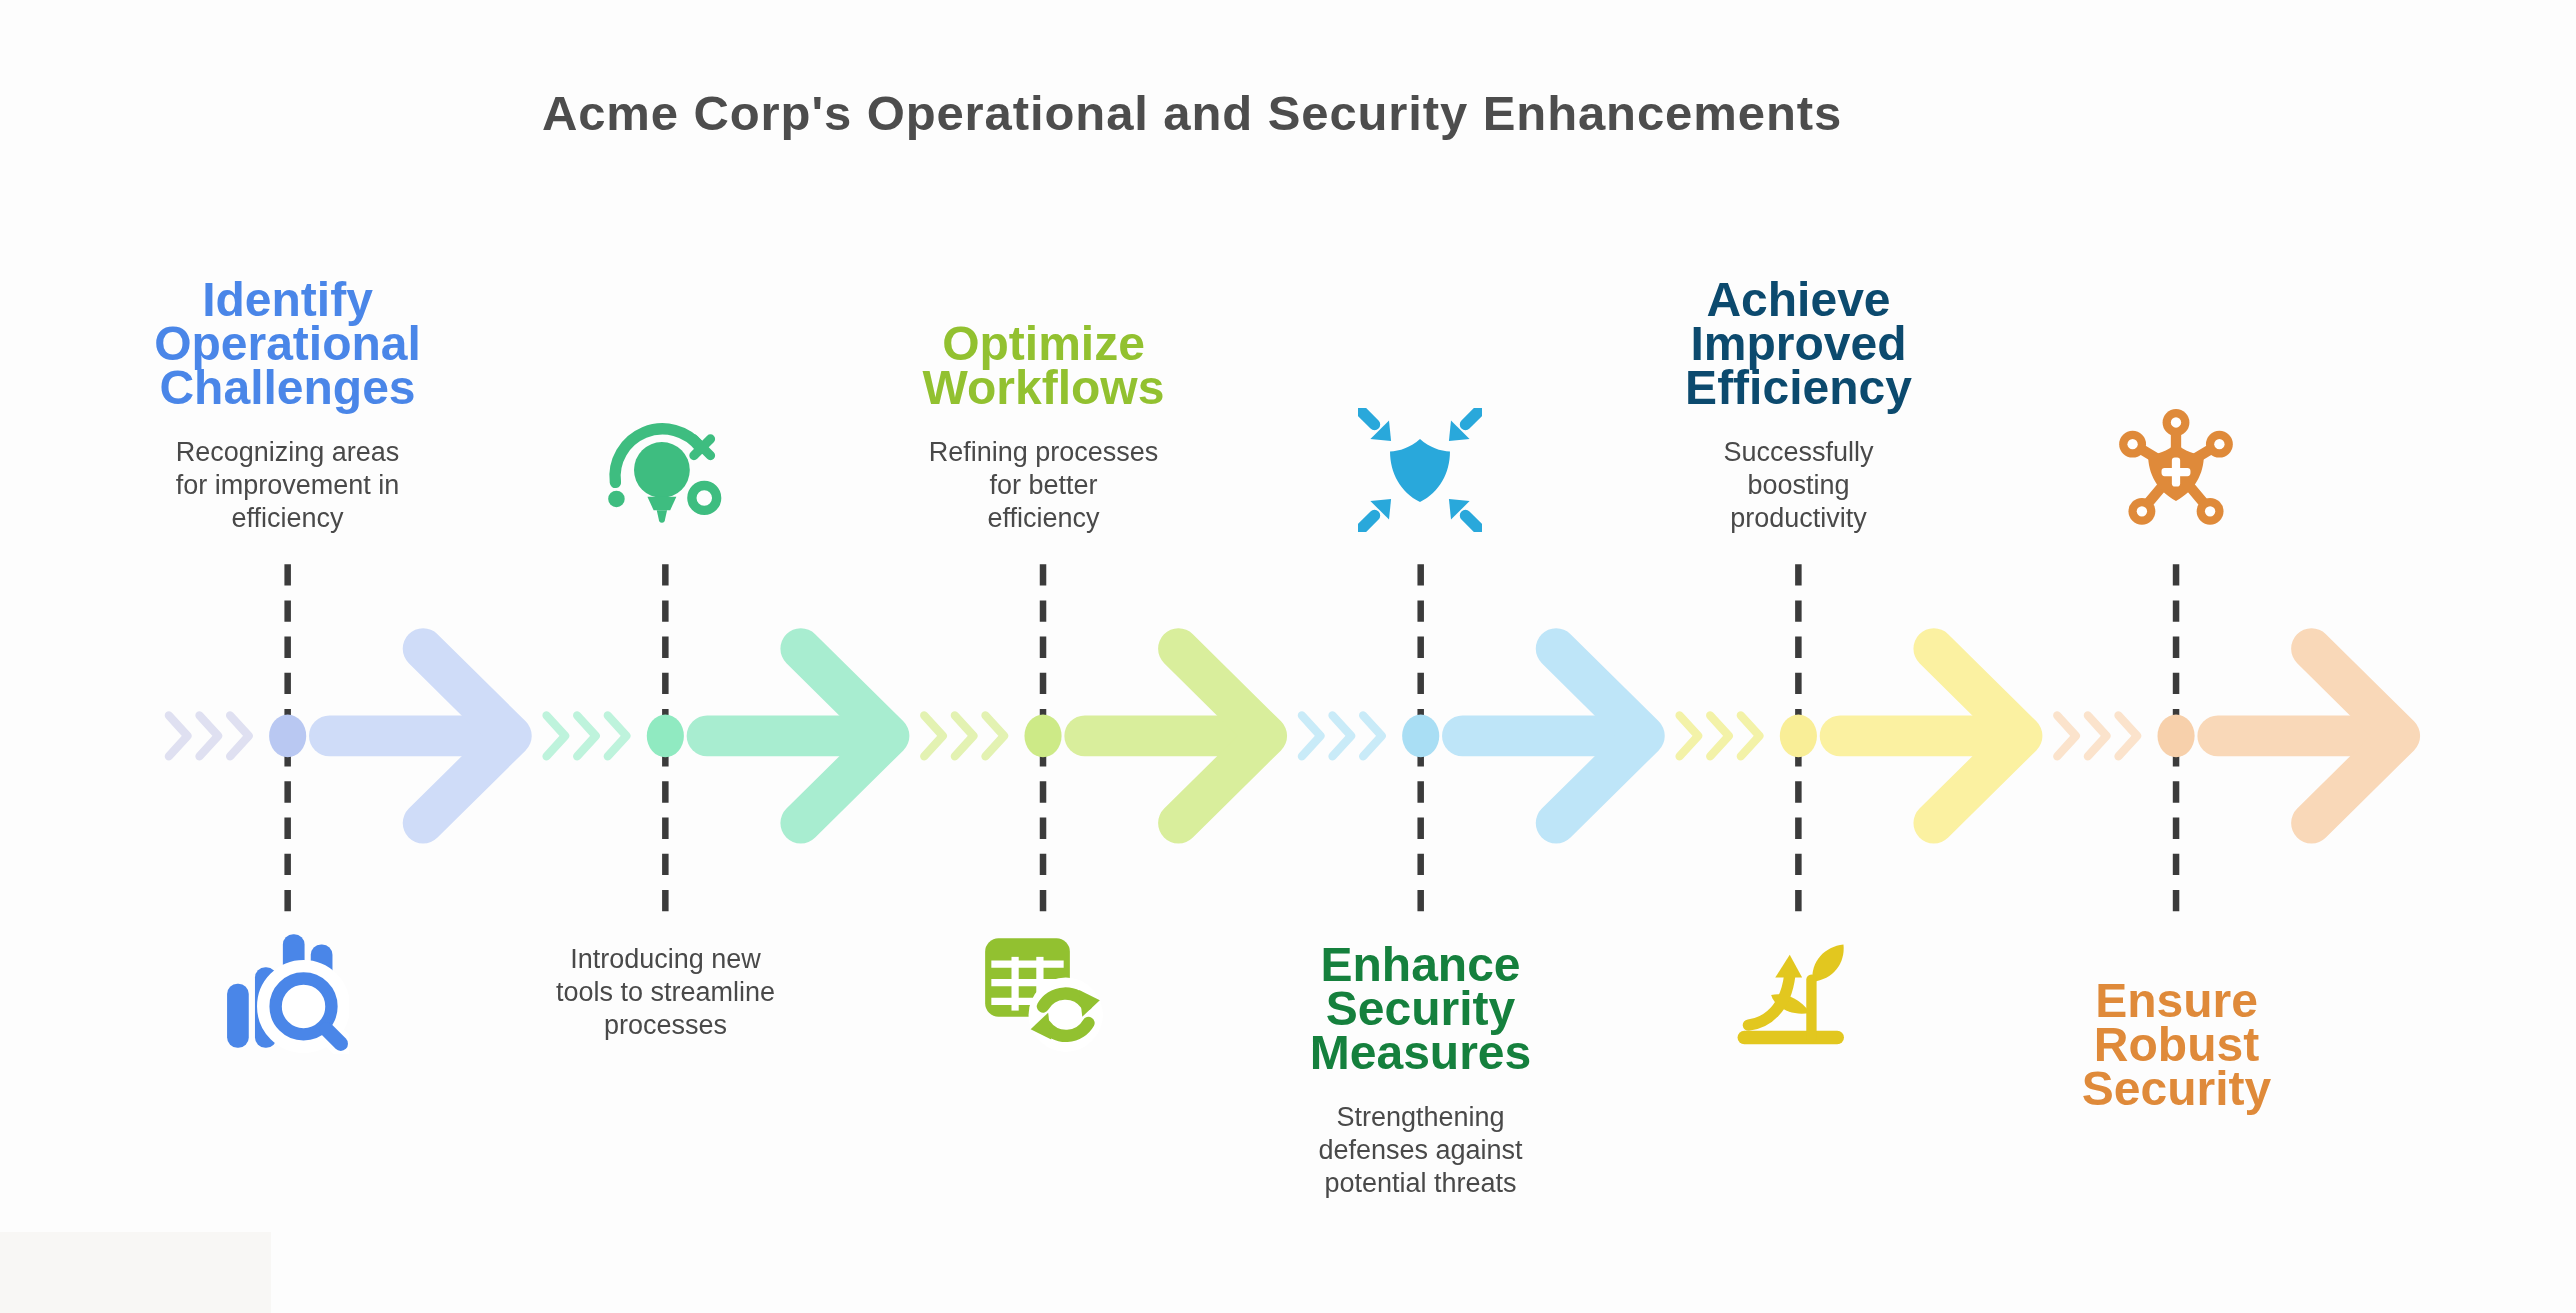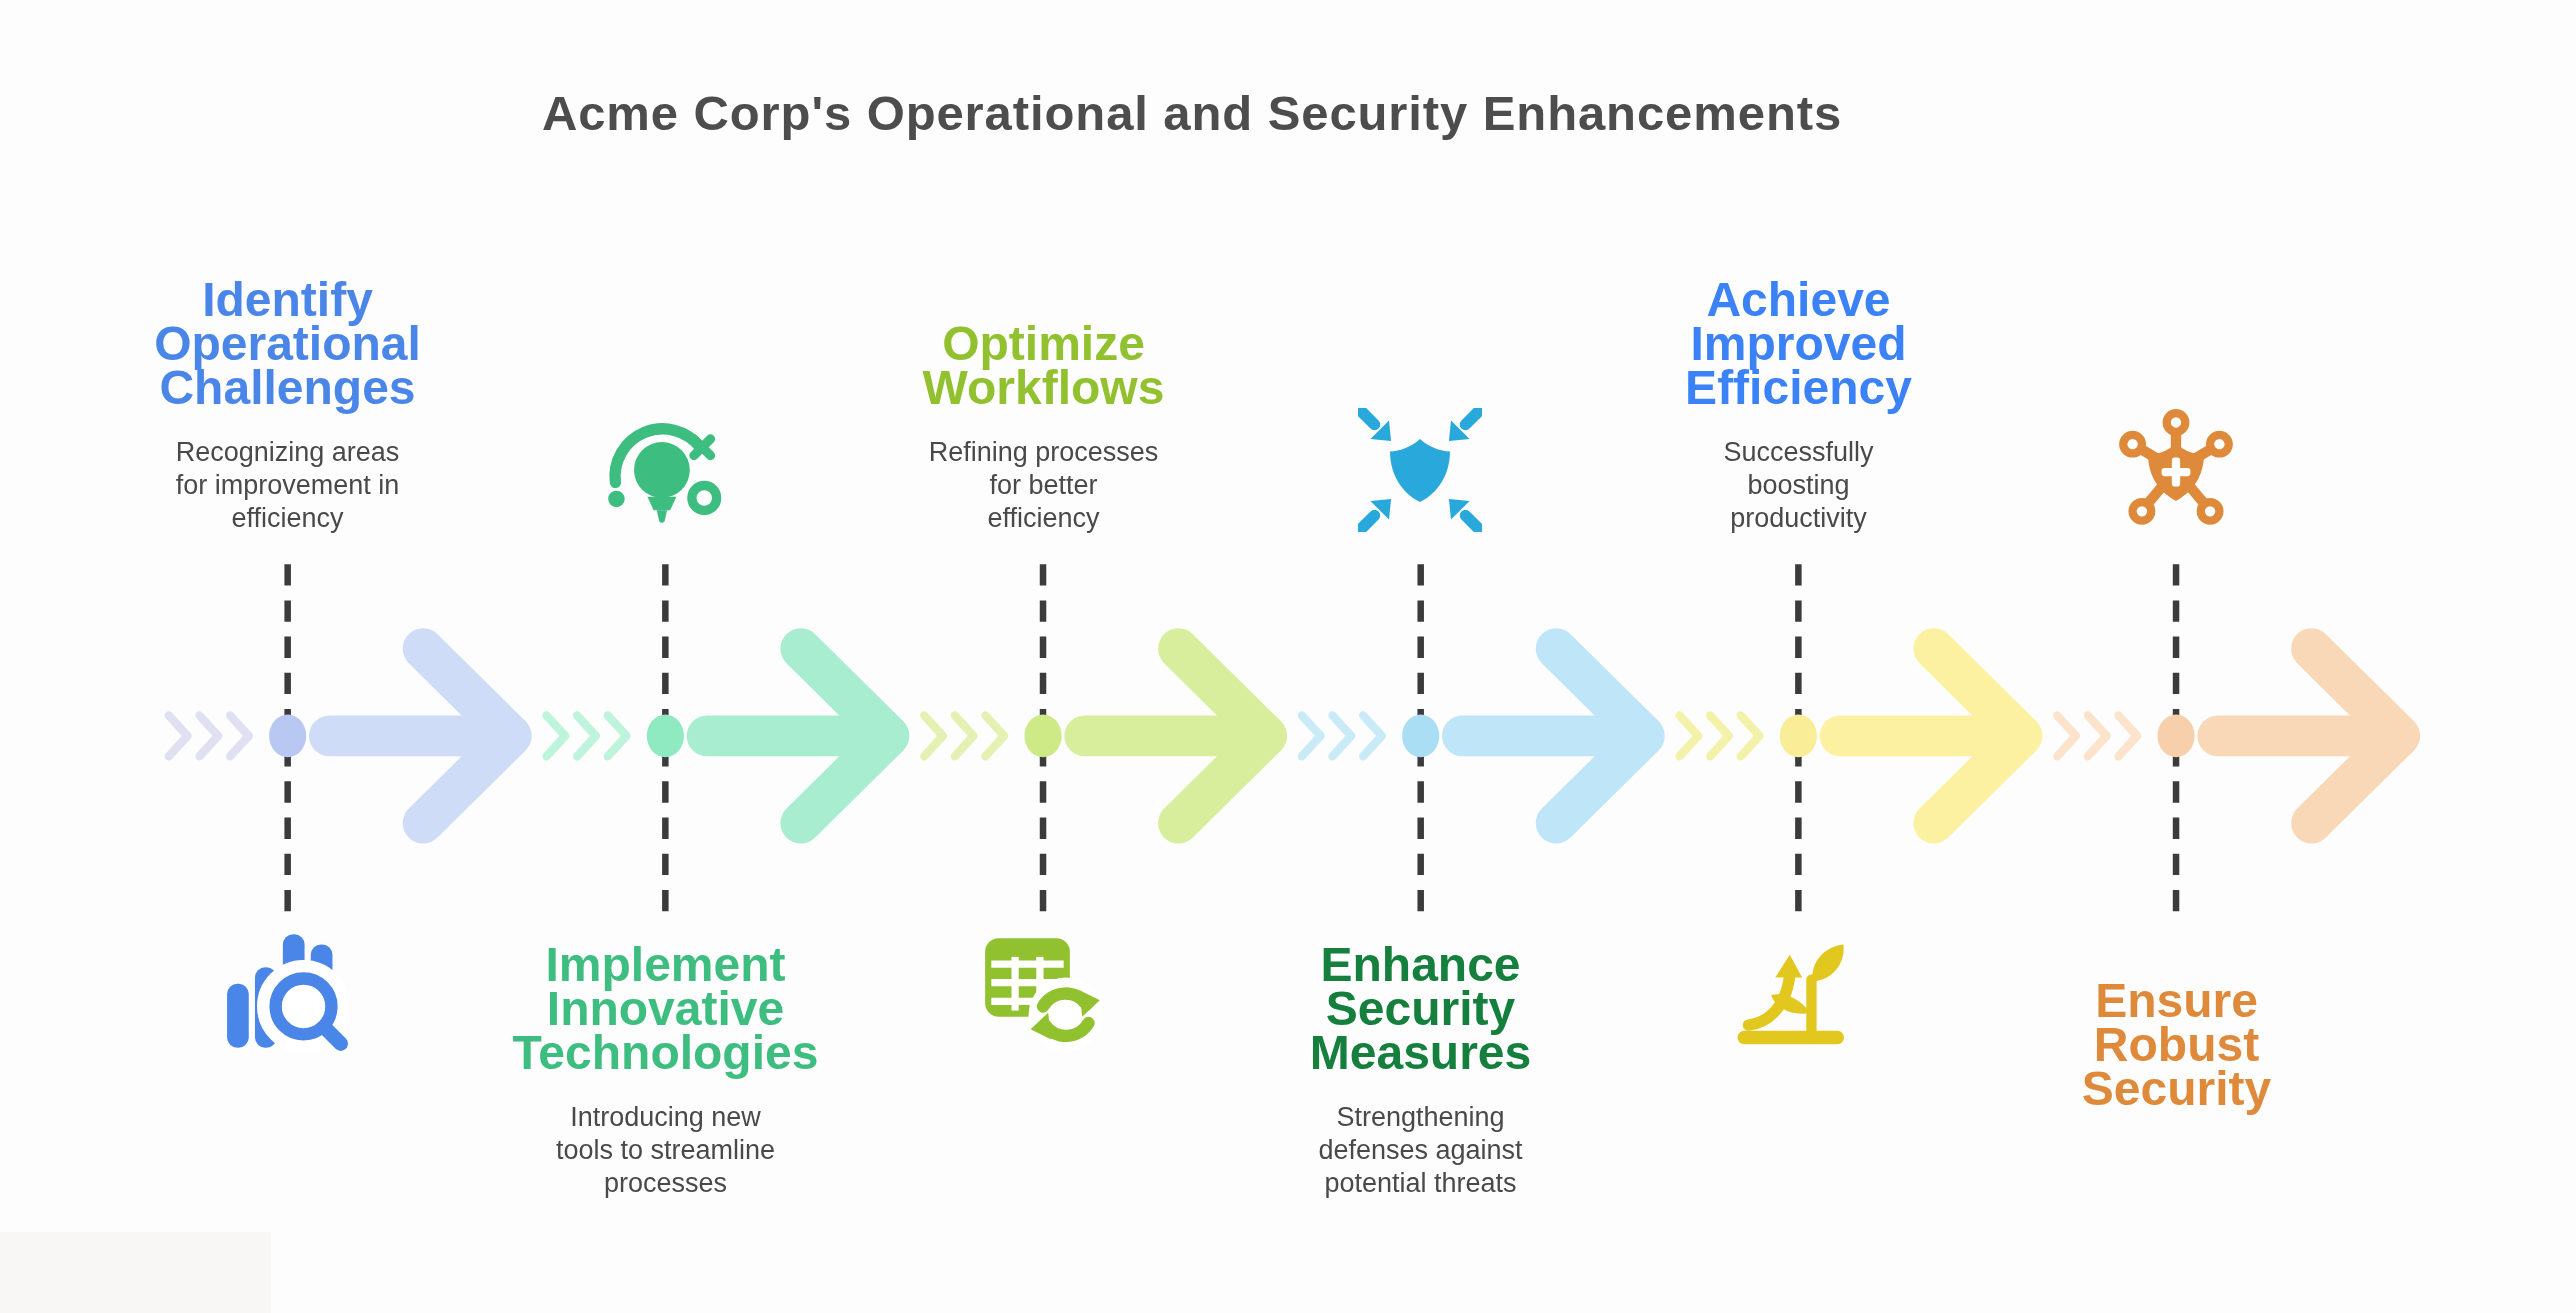--- a/index.html
+++ b/index.html
@@ -169,23 +169,20 @@
           <circle cx="13" cy="88" r="8"></circle>
         </g>
         <g fill="none" stroke-linecap="round" stroke="#3ebd80">
           <path d="M12,72 A46,46 0 0 1 94,38" stroke-width="11"></path>
           <circle cx="98" cy="87" r="12" stroke-width="9"></circle>
           <path d="M88,30 l16,16 M104,30 l-16,16" stroke-width="9"></path>
         </g>
       </svg>
     </div>
     <div class="m-text bottom">
-      <div class="m-heading" style="color: rgb(62, 189, 128);">Implement
-Innovative
-Technologies</div>
       <div class="m-desc">Introducing new
 tools to streamline
 processes</div>
     </div>
   </div>
 
   <div class="milestone m3">
     <div class="m-text top">
       <div class="m-heading" style="color: rgb(146, 193, 48);">Optimize
 Workflows</div>
@@ -239,21 +236,21 @@
 Security
 Measures</div>
       <div class="m-desc">Strengthening
 defenses against
 potential threats</div>
     </div>
   </div>
 
   <div class="milestone m5">
     <div class="m-text top">
-      <div class="m-heading" style="color: #3b82f6;">Achieve
+      <div class="m-heading" style="color: #0c4a6e;">Achieve
 Improved
 Efficiency</div>
       <div class="m-desc">Successfully
 boosting
 productivity</div>
     </div>
     <div class="m-icon bottom">
       <svg viewBox="0 0 120 120">
         <g fill="#e2c71f">
           <path d="M74,50 C72,30 86,16 104,14 C106,32 94,48 74,50 Z"></path>

